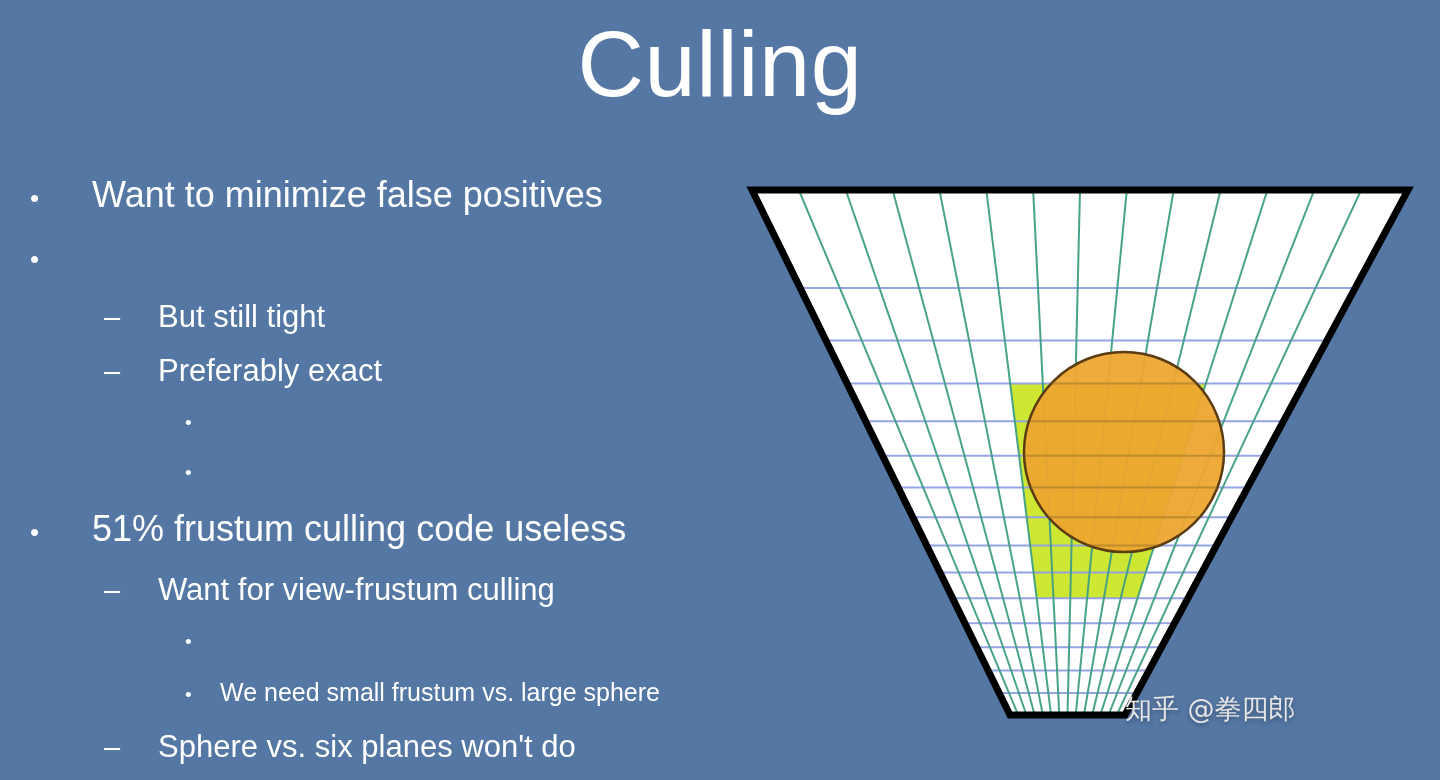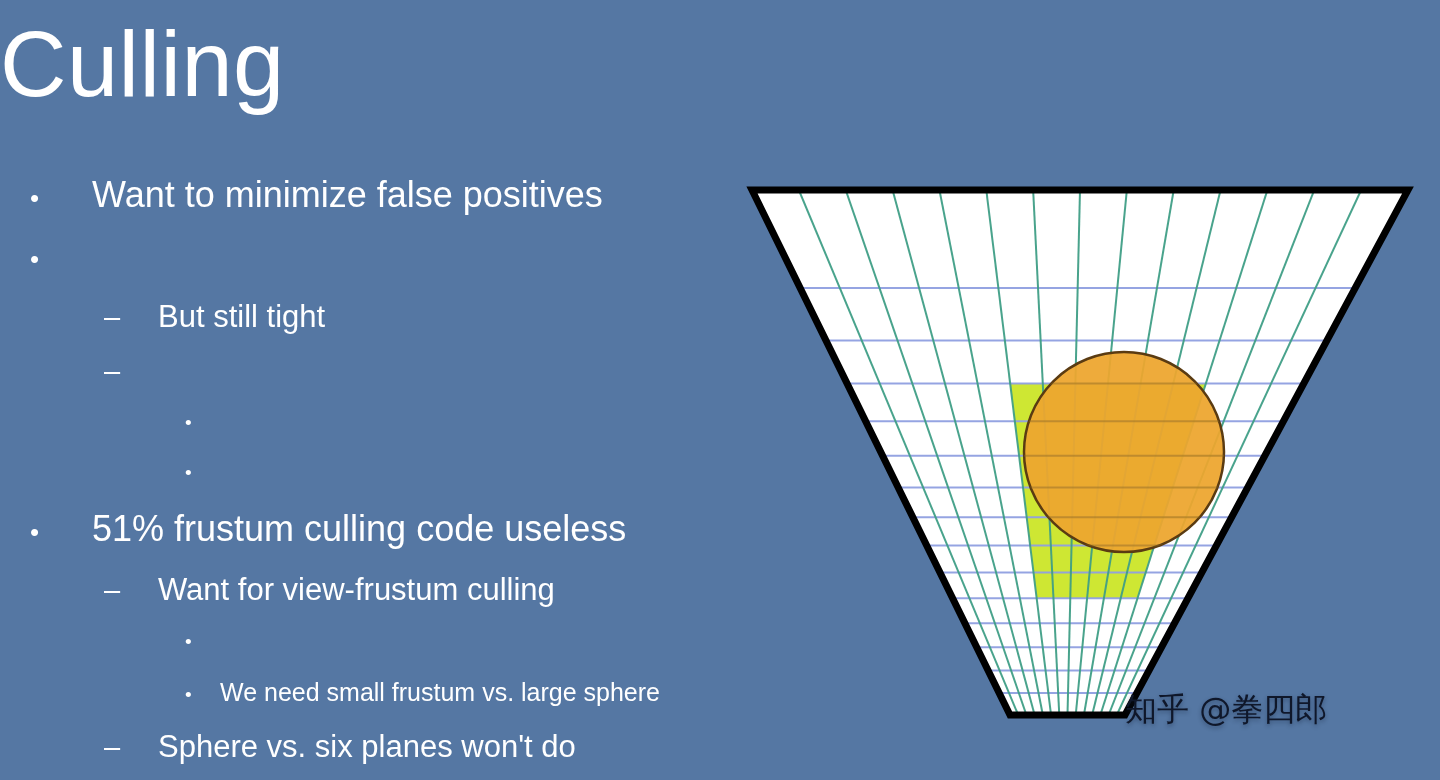--- a/index.html
+++ b/index.html
@@ -23,21 +23,21 @@
     background: #5577a3;
     overflow: hidden;
   }
 
   
   #slide-title {
     position: absolute;
     left: 0;
     top: 8px;
     width: 1440px;
-    text-align: left;
+    text-align: center;
     color: #ffffff;
     font-family: "Liberation Sans", sans-serif;
     font-weight: 300;
     font-size: 92px;
     line-height: 112px;
     letter-spacing: 0.5px;
     white-space: nowrap;
   }
 
   
@@ -109,23 +109,23 @@
   }
   #frustum-figure svg {
     display: block;
   }
 
   
   #watermark {
     position: absolute;
     left: 1125px;
     top: 684px;
-    color: #0f172a;
+    color: #e5e5e5;
     font-family: "DejaVu Sans", sans-serif;
-    font-size: 32px;
+    font-size: 27px;
     line-height: 50px;
     white-space: nowrap;
     text-shadow: 0 2px 4px rgba(20, 35, 60, 0.45);
   }
 </style>
 </head>
 <body>
 
 <div id="slide">
 
@@ -142,20 +142,21 @@
       <span class="bullet-marker">•</span>
     </div>
 
     <div class="bullet-row lvl2">
       <span class="bullet-marker">–</span>
       <span class="bullet-text">But still tight</span>
     </div>
 
     <div class="bullet-row lvl2">
       <span class="bullet-marker">–</span>
+      <span class="bullet-text">Preferably exact</span>
     </div>
 
     <div class="bullet-row lvl3">
       <span class="bullet-marker">•</span>
     </div>
 
     <div class="bullet-row lvl3">
       <span class="bullet-marker">•</span>
     </div>
 

